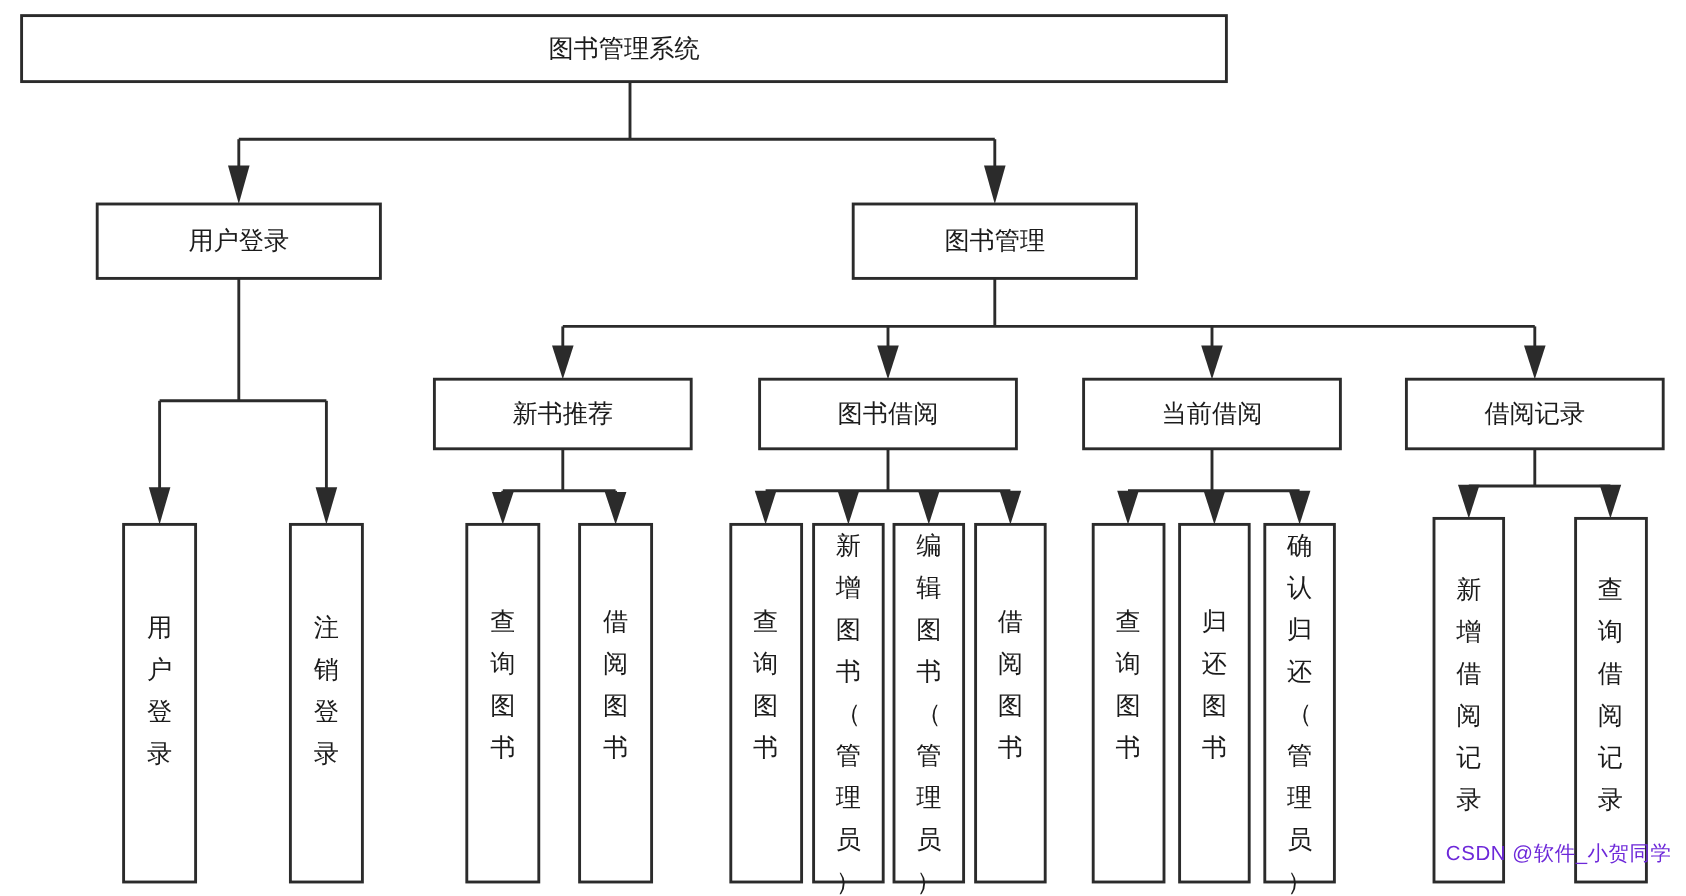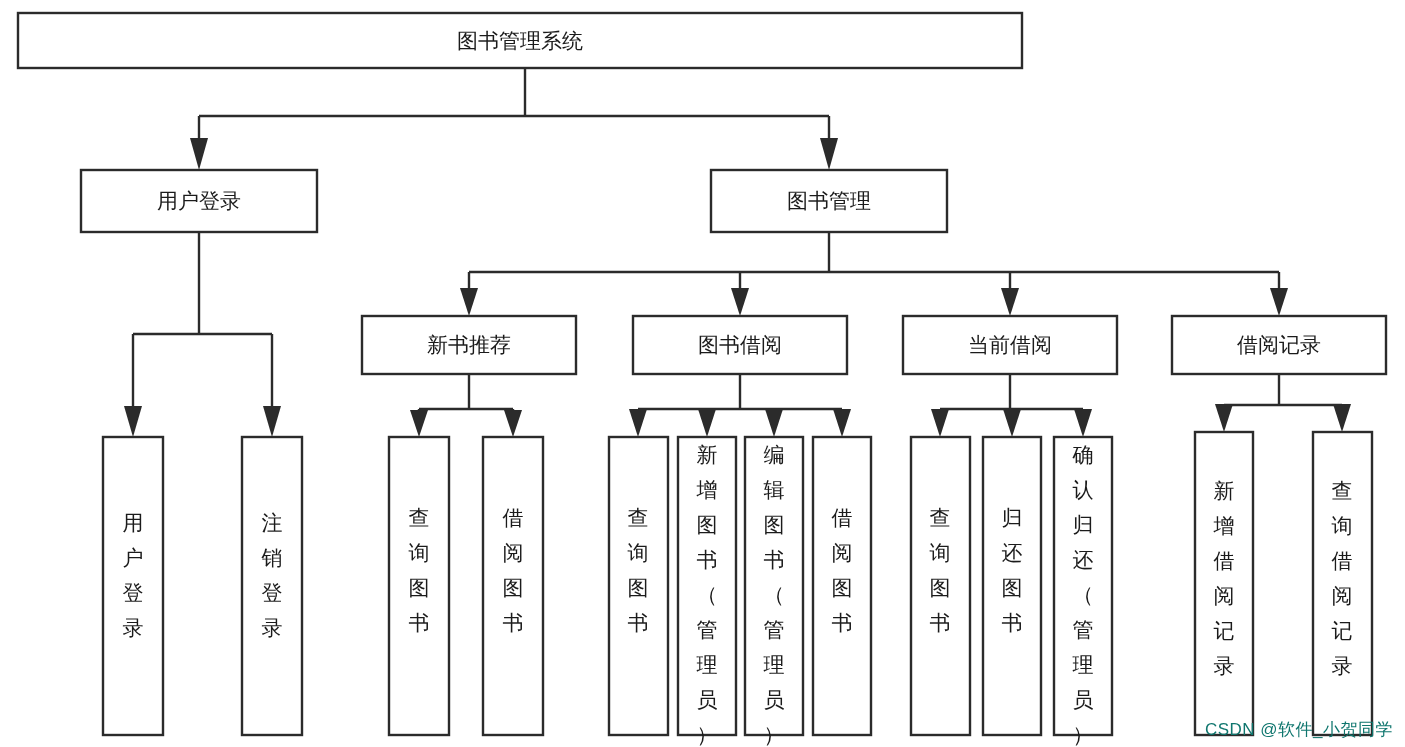--- a/index.html
+++ b/index.html
@@ -51,22 +51,22 @@
   }
   .node-label-vertical {
     fill: #1b1b1b;
     font-family: "Liberation Sans", "DejaVu Sans", sans-serif;
     font-size: 21px;
     text-anchor: middle;
   }
   .watermark {
     position: absolute;
     right: 12px;
-    bottom: 6px;
-    color: #0f766e;
+    bottom: 24px;
+    color: #6d28d9;
     font-size: 17px;
     font-family: "Liberation Sans", "DejaVu Sans", sans-serif;
     letter-spacing: 0.5px;
     white-space: nowrap;
     user-select: none;
   }
 </style>
 </head>
 <body>
 

